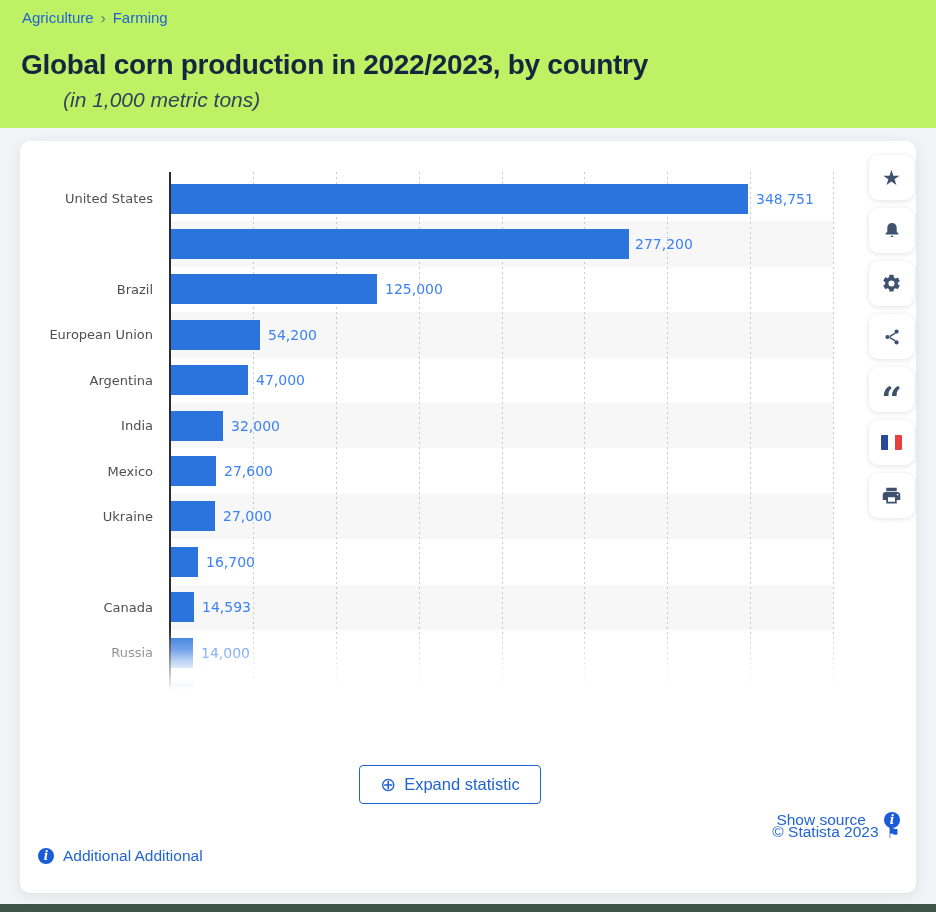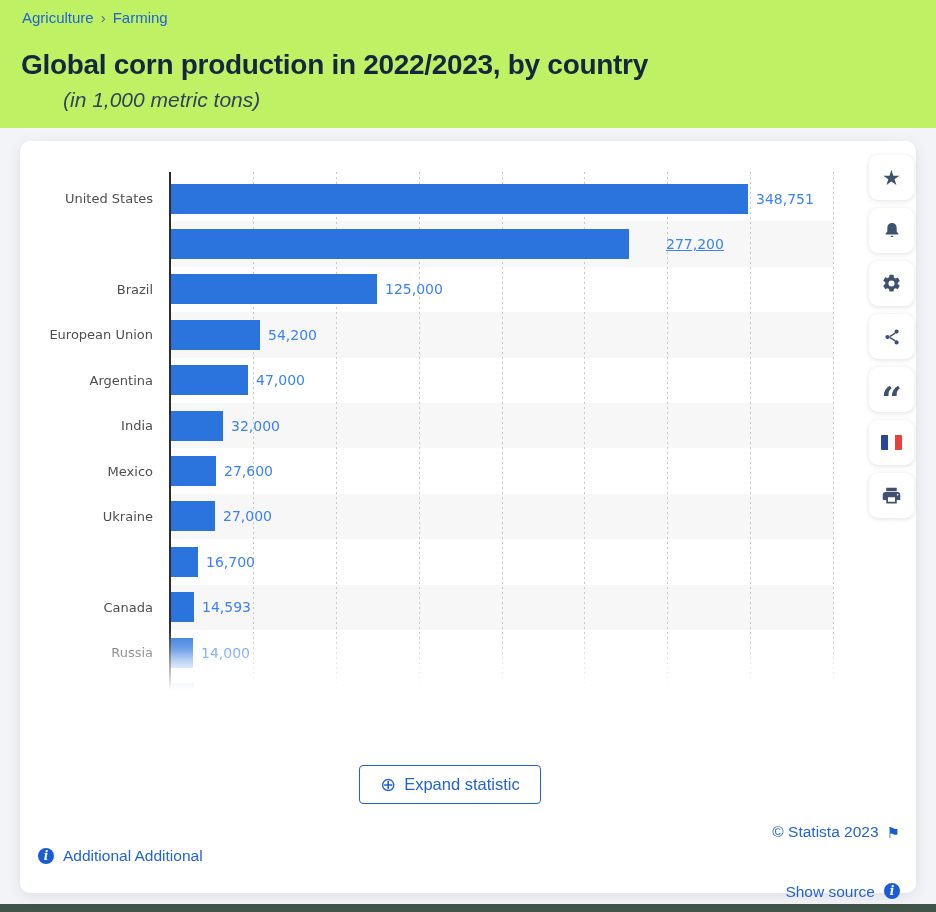--- a/index.html
+++ b/index.html
@@ -61,21 +61,21 @@
                 background:#ffffff; border:1.5px solid #2264d2; border-radius:4px;
                 color:#2264d2; font-size:16.5px; font-family:"Liberation Sans", sans-serif;
                 display:flex; align-items:center; justify-content:center; gap:8px; cursor:pointer; }
   .expand-plus { font-size:19px; line-height:1; }
 
   
   .info-link { position:absolute; left:18px; top:706px; display:flex; align-items:center; gap:9px;
                color:#2264d2; font-size:15.5px; cursor:pointer; }
   .copyright { position:absolute; right:16px; top:682px; display:flex; align-items:center; gap:8px;
                color:#2264d2; font-size:15.5px; cursor:pointer; }
-  .show-source { position:absolute; right:16px; top:742px; display:flex; align-items:flex-start; gap:9px;
+  .show-source { position:absolute; right:16px; top:670px; display:flex; align-items:center; gap:18px;
                  color:#2264d2; font-size:15.5px; cursor:pointer; }
   .circle-info { display:inline-flex; width:16px; height:16px; border-radius:50%; background:#1a5bd7;
                  color:#ffffff; align-items:center; justify-content:center;
                  font-family:"DejaVu Serif", serif; font-style:italic; font-weight:700; font-size:12px; }
   .flag-glyph { font-size:15px; color:#1a5bd7; line-height:1; }
 </style>
 </head>
 <body>
 
 <div class="page">
@@ -95,21 +95,21 @@
 
     <div class="chart-rows">
         <div class="chart-row">
           <div class="row-label">United States</div>
           <div class="row-bar" style="width: 578px; background: rgb(43, 116, 221);"></div>
           <div class="row-value" style="left: 736px;">348,751</div>
         </div>
         <div class="chart-row">
           <div class="row-stripe"></div>
           <div class="row-bar" style="width: 459px; background: rgb(43, 116, 221);"></div>
-          <div class="row-value" style="left: 646px; text-decoration: underline;">277,200</div>
+          <div class="row-value" style="left: 615px;">277,200</div>
         </div>
         <div class="chart-row">
           <div class="row-label">Brazil</div>
           <div class="row-bar" style="width: 207px; background: rgb(43, 116, 221);"></div>
           <div class="row-value" style="left: 365px;">125,000</div>
         </div>
         <div class="chart-row">
           <div class="row-stripe"></div>
           <div class="row-label">European Union</div>
           <div class="row-bar" style="width: 90px; background: rgb(43, 116, 221);"></div>

